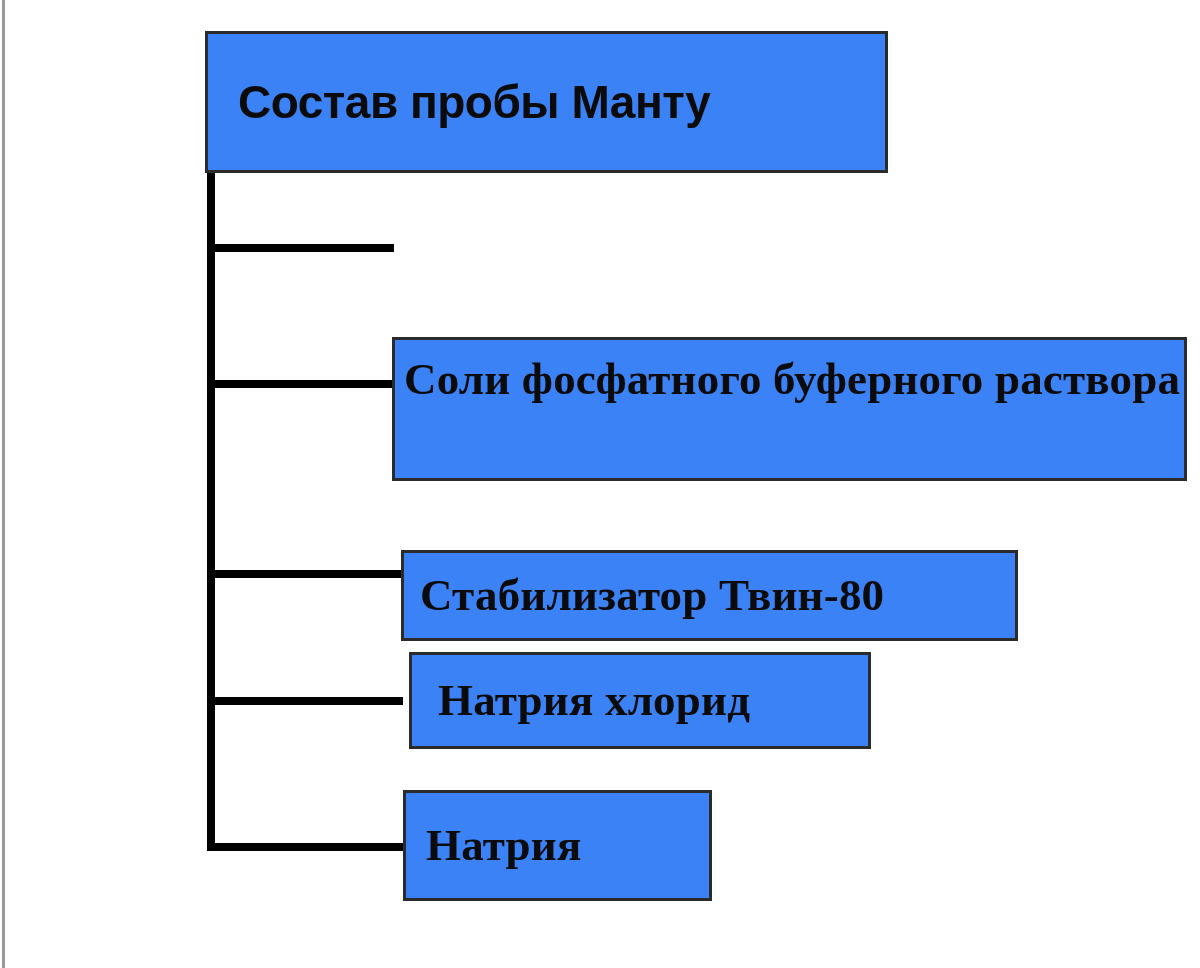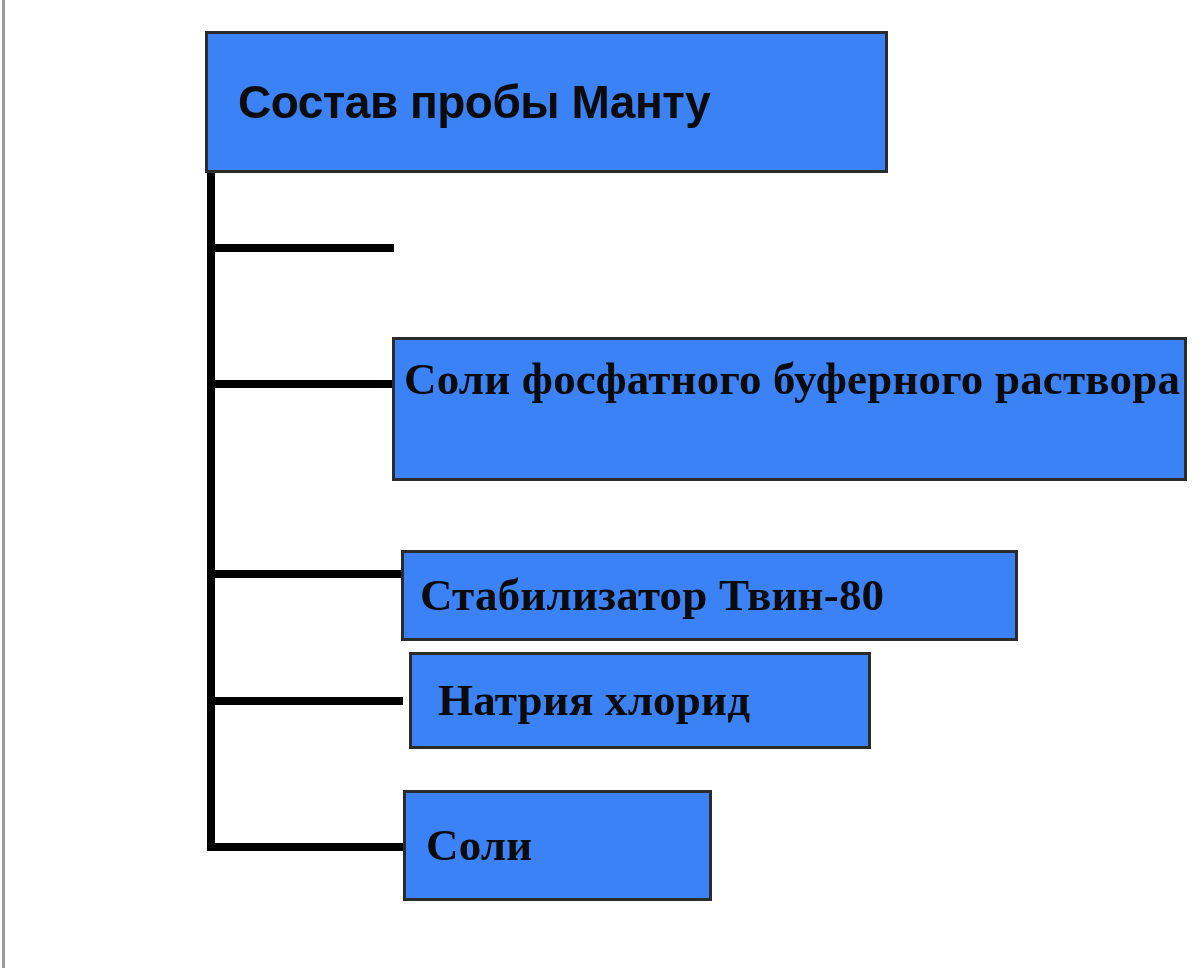--- a/index.html
+++ b/index.html
@@ -120,16 +120,16 @@
 
   <div class="node-box child-box child-3">
     <span class="node-label">Стабилизатор Твин-80</span>
   </div>
 
   <div class="node-box child-box child-4">
     <span class="node-label">Натрия хлорид</span>
   </div>
 
   <div class="node-box child-box child-5">
-    <span class="node-label">Соли</span>
+    <span class="node-label">Натрия</span>
   </div>
 
 </div>
 
 </body></html>

